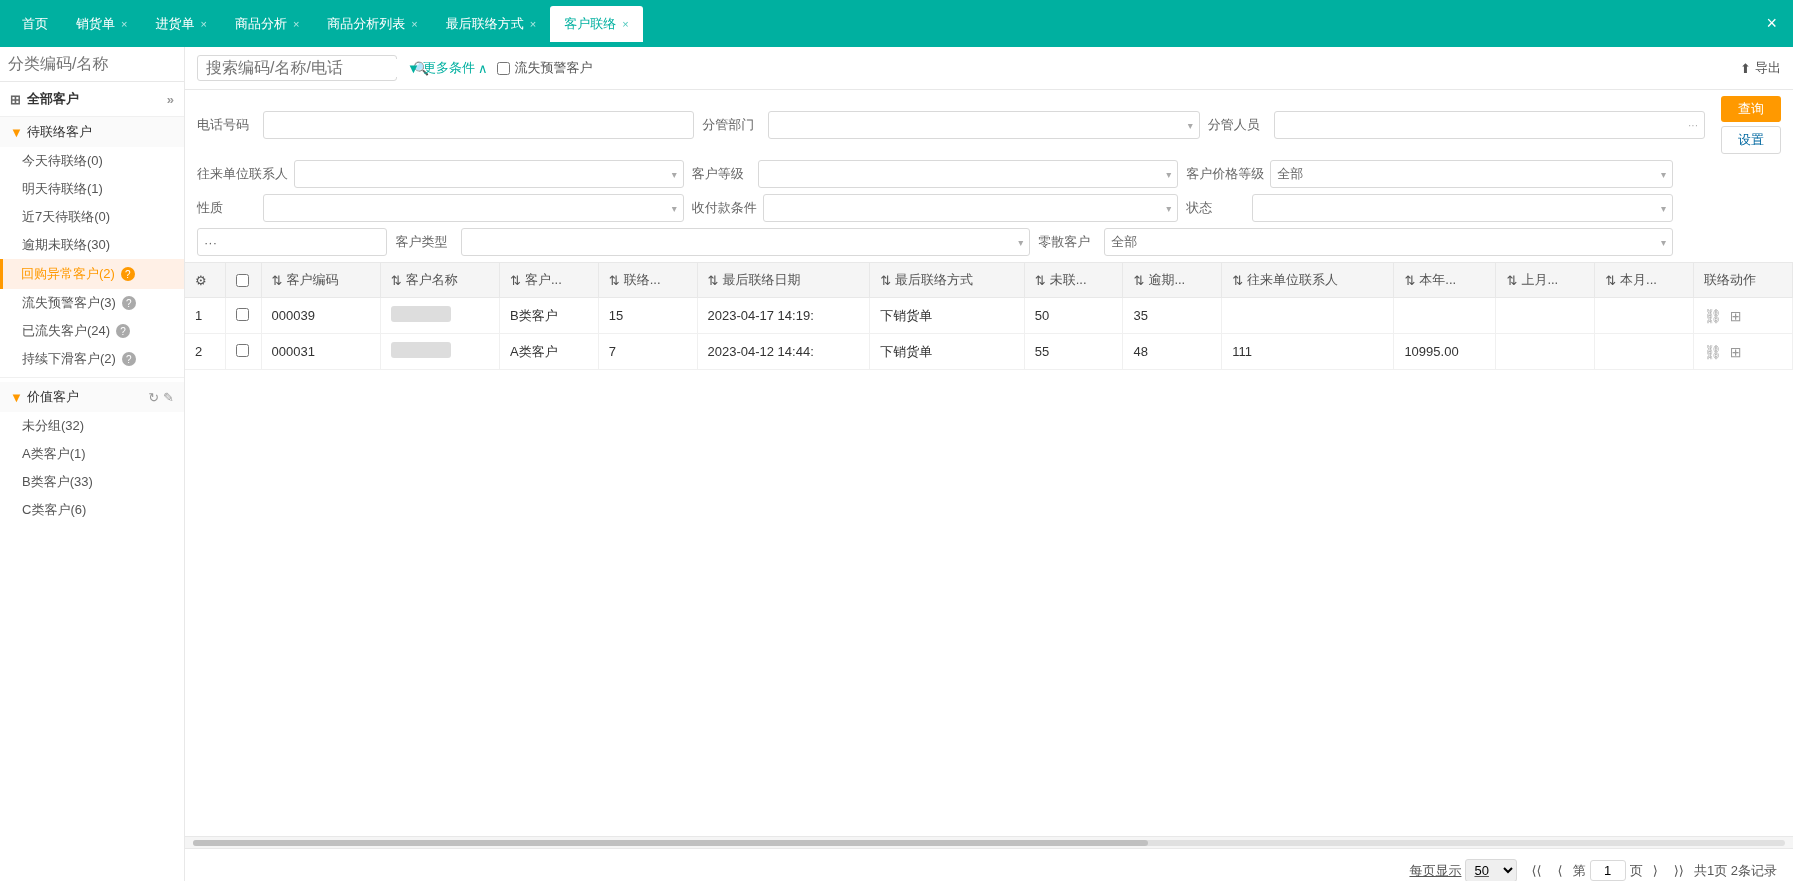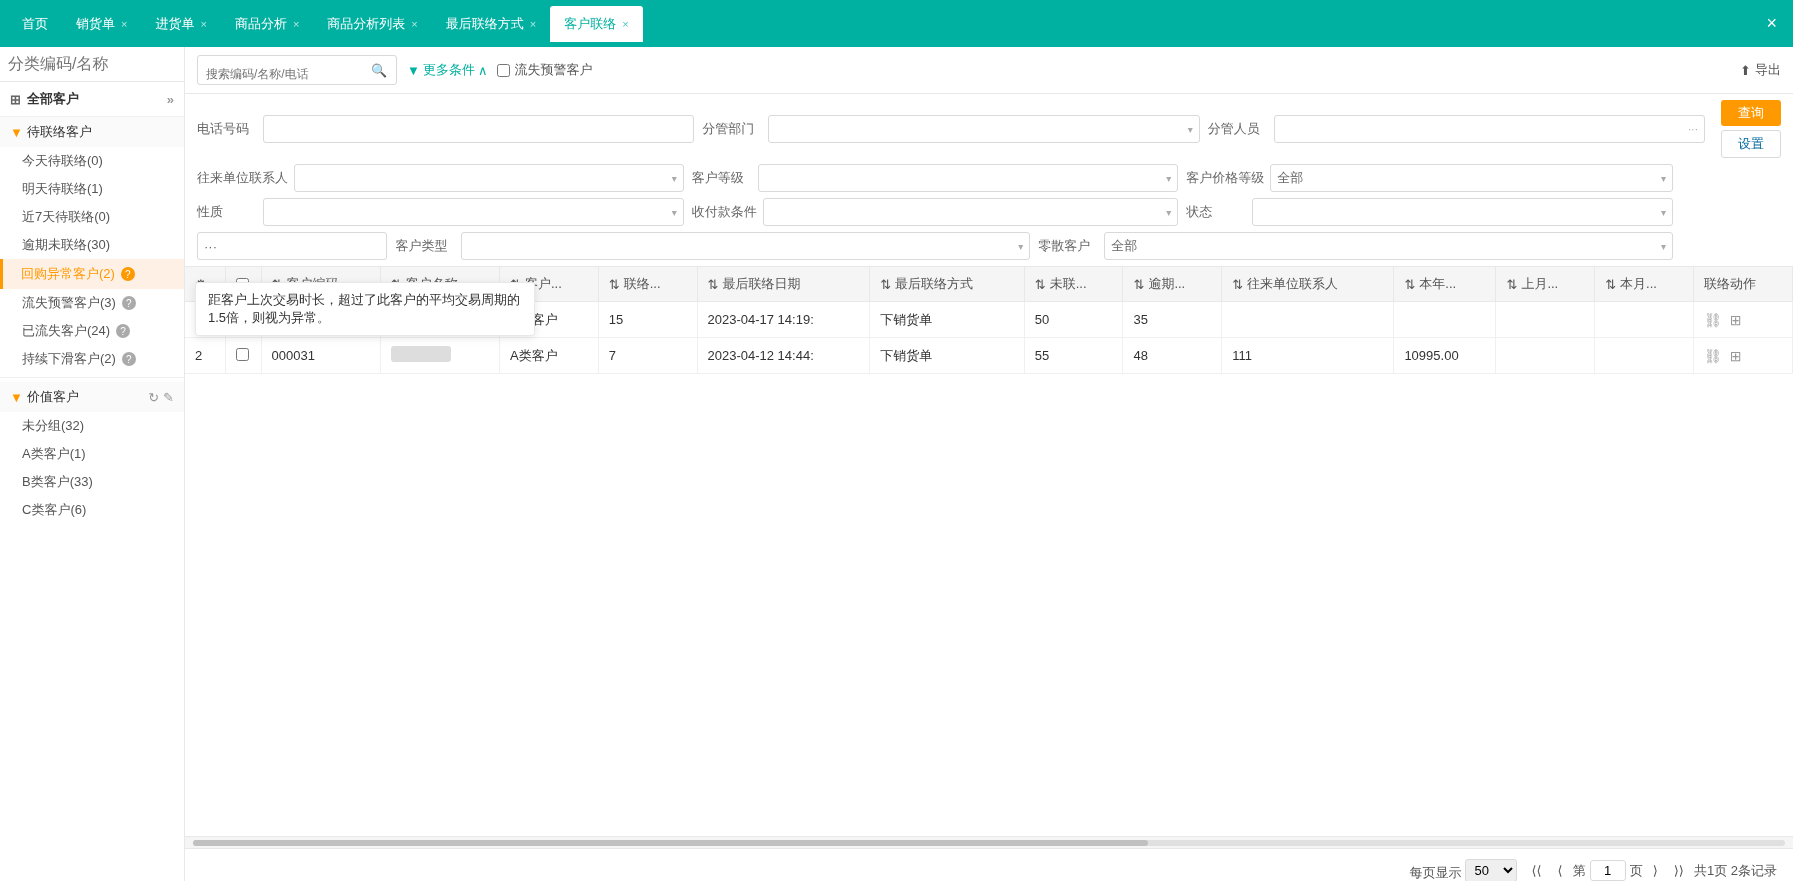--- a/index.html
+++ b/index.html
@@ -299,22 +299,23 @@
       justify-content: flex-end;
       padding: 10px 16px;
       border-top: 1px solid #e8e8e8;
       background: #fff;
       gap: 8px;
       color: #555;
       font-size: 13px;
     }
     .pagination .page-size-wrap {
       display: flex;
-      align-items: flex-end;
+      align-items: center;
       gap: 4px;
+      text-decoration: underline;
     }
     .pagination select {
       border: 1px solid #d9d9d9;
       border-radius: 3px;
       padding: 2px 4px;
       font-size: 13px;
     }
     .pagination .page-nav {
       display: flex;
       align-items: center;
@@ -468,21 +469,21 @@
     </div>
     <div class="sidebar-item">
       <span>C类客户(6)</span>
     </div>
   </div>
 
   <div class="content-area" style="position: relative;">
 
     <div class="filter-bar">
       <div class="search-input-wrap">
-        <input type="text" style="font-size: 12px; margin-top: 8px;" placeholder="搜索编码/名称/电话">
+        <input type="text" style="font-size: 16px;" placeholder="搜索编码/名称/电话">
         <span style="color:#00b0a0; cursor:pointer;">🔍</span>
       </div>
       <div class="more-conditions">
         <span>▼</span>
         <span>更多条件</span>
         <span>∧</span>
       </div>
       <div class="my-customers">
         <input type="checkbox" style="">
         <span>流失预警客户</span>
@@ -589,23 +590,20 @@
           <label>零散客户</label>
           <div class="field-input">
             <span style="flex:1;">全部</span>
             <span class="dropdown-arrow">▾</span>
           </div>
         </div>
         <div style="width: 100px;"></div>
       </div>
     </div>
 
-    <div class="tooltip-box">
-      <span>距客户上次交易时长，超过了此客户的平均交易周期的1.5倍，则视为异常。</span>
-    </div>
 
     <div class="table-wrap">
       <table>
         <thead>
           <tr>
             <th style="width:40px;">
               <div class="th-inner">
                   <span>⚙</span>
                 </div>
             </th>

